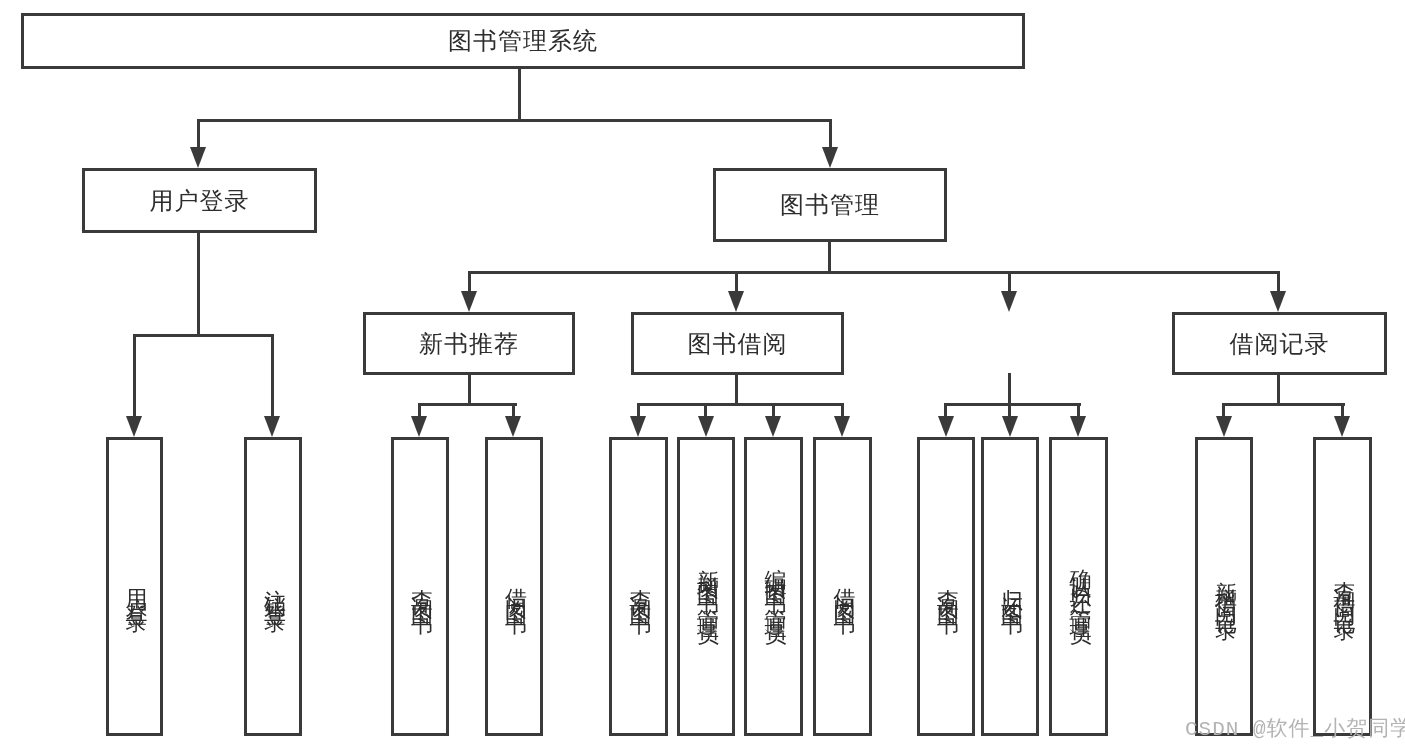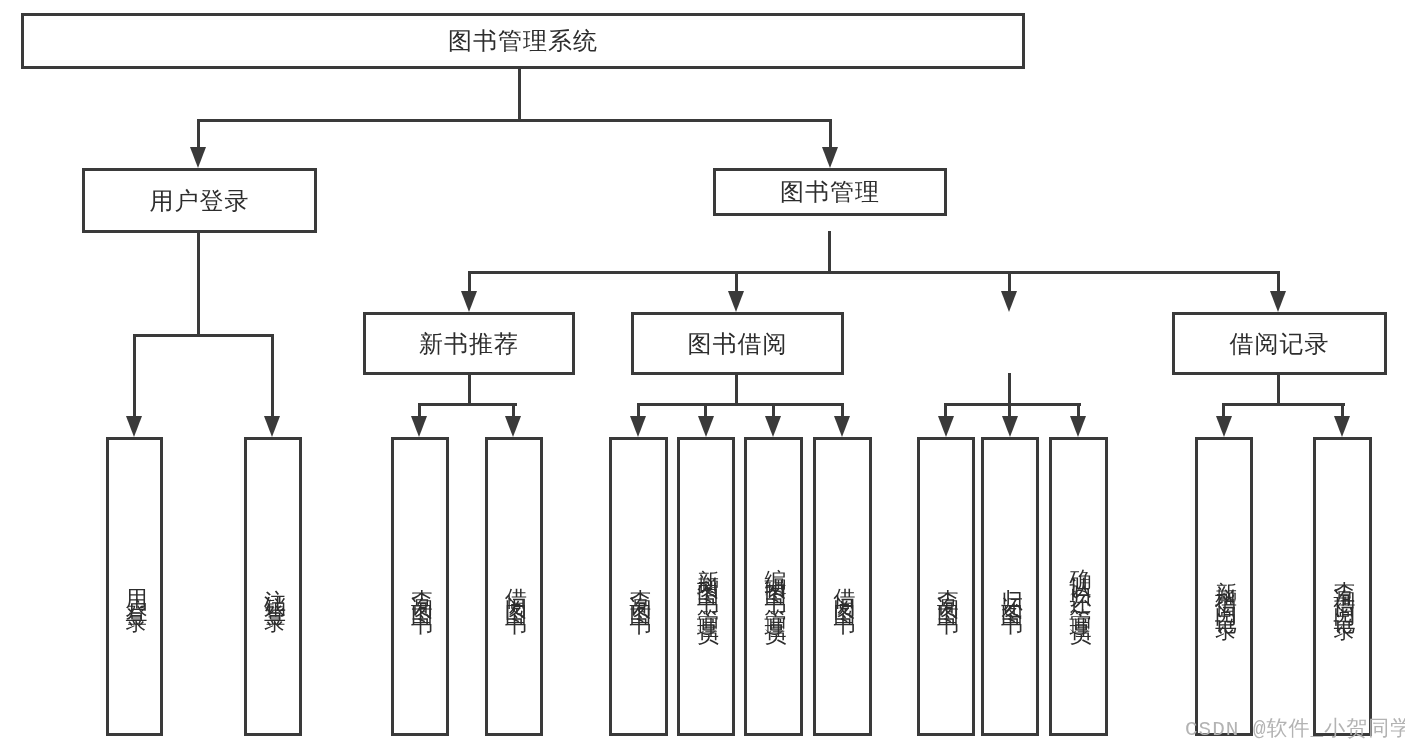--- a/index.html
+++ b/index.html
@@ -111,21 +111,21 @@
   <div class="vl" style="left:1341px;top:403px;height:17px"></div>
   <div class="arr" style="left:1334px;top:416px"></div>
 
   <div class="box box-h" style="left:21px;top:13px;width:1004px;height:56px">
     <span>图书管理系统</span>
   </div>
 
   <div class="box box-h" style="left:82px;top:168px;width:235px;height:65px">
     <span>用户登录</span>
   </div>
-  <div class="box box-h" style="left:713px;top:168px;width:234px;height:48px">
+  <div class="box box-h" style="left:713px;top:168px;width:234px;height:74px">
     <span>图书管理</span>
   </div>
 
   <div class="box box-h" style="left:631px;top:312px;width:213px;height:63px">
     <span>图书借阅</span>
   </div>
   <div class="box box-h" style="left:363px;top:312px;width:212px;height:63px">
     <span>新书推荐</span>
   </div>
   <div class="box box-h" style="left:1172px;top:312px;width:215px;height:63px">

